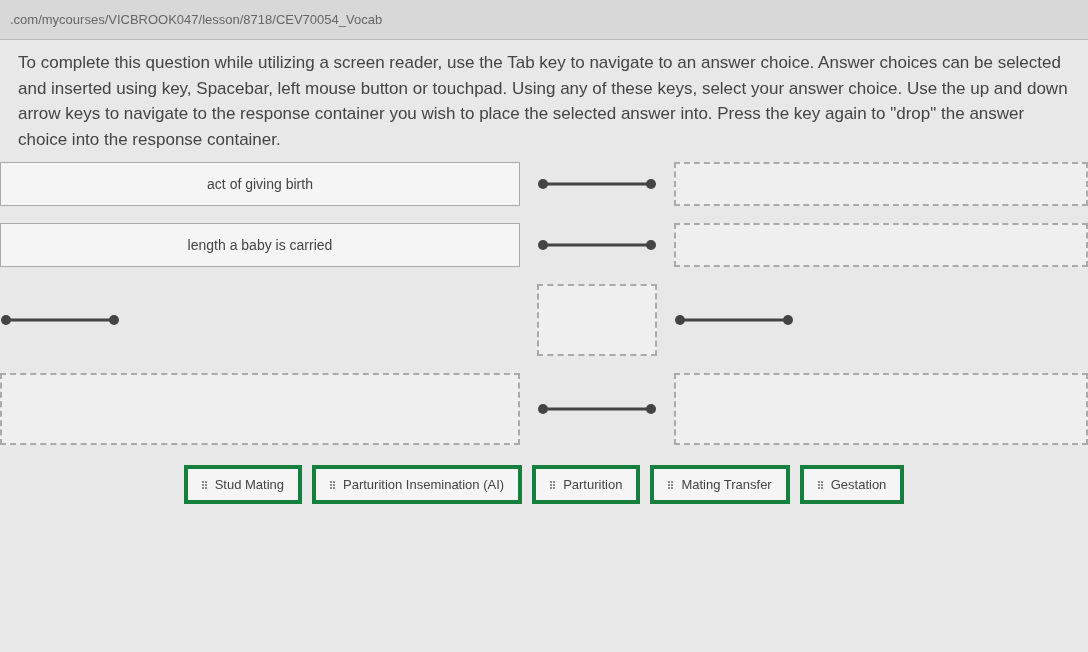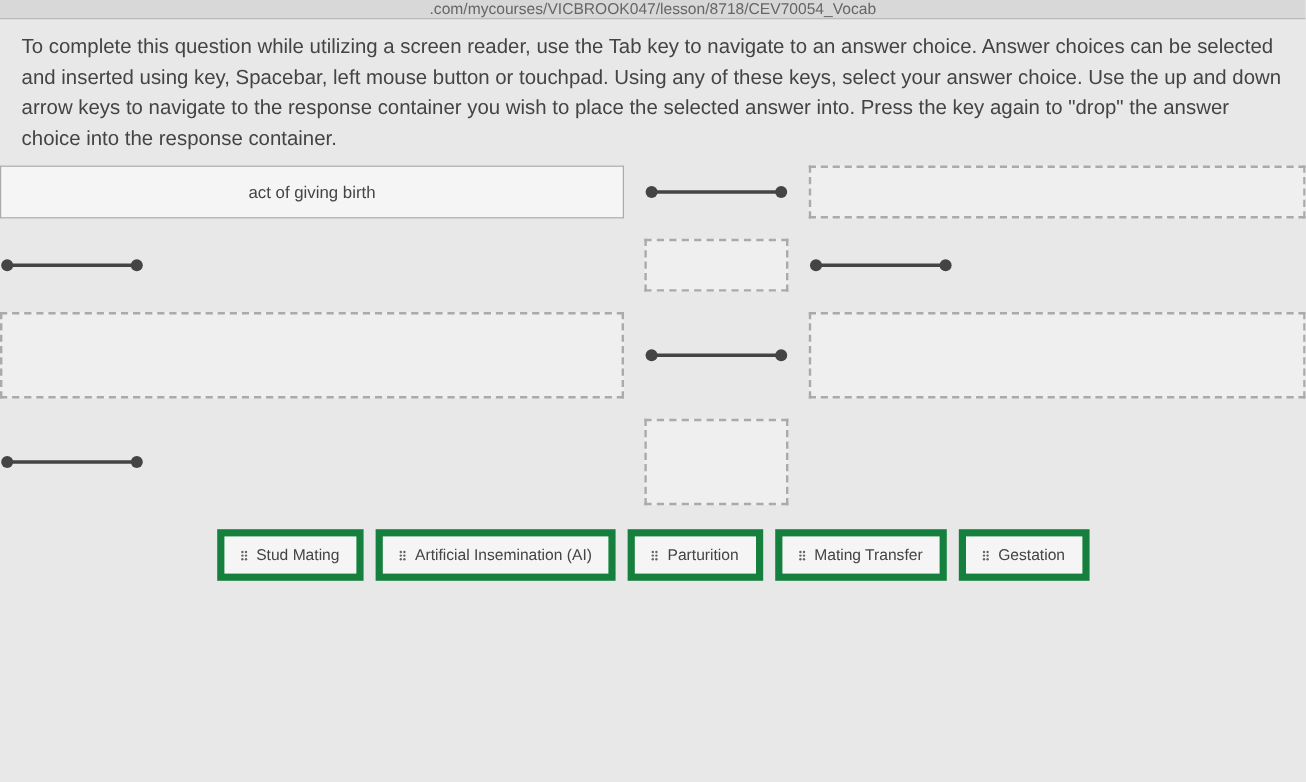--- a/index.html
+++ b/index.html
@@ -10,25 +10,24 @@
     body {
       font-family: Arial, sans-serif;
       background: #e8e8e8;
       width: 1088px;
       height: 652px;
       overflow: hidden;
       color: #555;
     }
     .url-bar {
       background: #d8d8d8;
-      padding: 0 10px;
+      padding: 12px 10px;
       font-size: 13px;
       color: #666;
       border-bottom: 1px solid #bbb;
-      text-align: center;
     }
     .instructions {
       padding: 10px 18px;
       font-size: 17px;
       line-height: 1.5;
       color: #444;
     }
     .prompt-box {
       background: #f5f5f5;
       border: 1px solid #aaa;
@@ -54,21 +53,21 @@
       min-height: 72px;
     }
     .answer-bank {
       display: flex;
       justify-content: center;
       gap: 10px;
       padding: 20px 30px 10px;
     }
     .answer-choice {
       background: #f5f5f5;
-      border: 6px solid #15803d;
+      border: 4px solid #15803d;
       padding: 8px 14px;
       font-size: 13px;
       color: #444;
       display: flex;
       align-items: center;
       gap: 6px;
       cursor: move;
     }
     .drag-handle {
       display: inline-flex;
@@ -117,20 +116,23 @@
   </div>
   <div class="connector-cell">
     <svg width="120" height="20">
         <circle cx="6" cy="10" r="5" fill="#444"></circle>
         <line x1="6" y1="10" x2="114" y2="10" stroke="#444" stroke-width="3"></line>
         <circle cx="114" cy="10" r="5" fill="#444"></circle>
       </svg>
   </div>
   <div class="drop-zone"></div>
 
+  <div class="prompt-box">
+    <span>length a baby is carried</span>
+  </div>
   <div class="connector-cell">
     <svg width="120" height="20">
         <circle cx="6" cy="10" r="5" fill="#444"></circle>
         <line x1="6" y1="10" x2="114" y2="10" stroke="#444" stroke-width="3"></line>
         <circle cx="114" cy="10" r="5" fill="#444"></circle>
       </svg>
   </div>
   <div class="drop-zone"></div>
 
   <div class="connector-cell">
@@ -188,21 +190,21 @@
         </span>
       <span class="drag-handle-row">
           <span class="dot"></span>
           <span class="dot"></span>
         </span>
       <span class="drag-handle-row">
           <span class="dot"></span>
           <span class="dot"></span>
         </span>
     </span>
-    <span>Artificial Insemination (AI)</span>
+    <span>Parturition Insemination (AI)</span>
   </div>
   <div class="answer-choice">
     <span class="drag-handle">
       <span class="drag-handle-row">
           <span class="dot"></span>
           <span class="dot"></span>
         </span>
       <span class="drag-handle-row">
           <span class="dot"></span>
           <span class="dot"></span>

